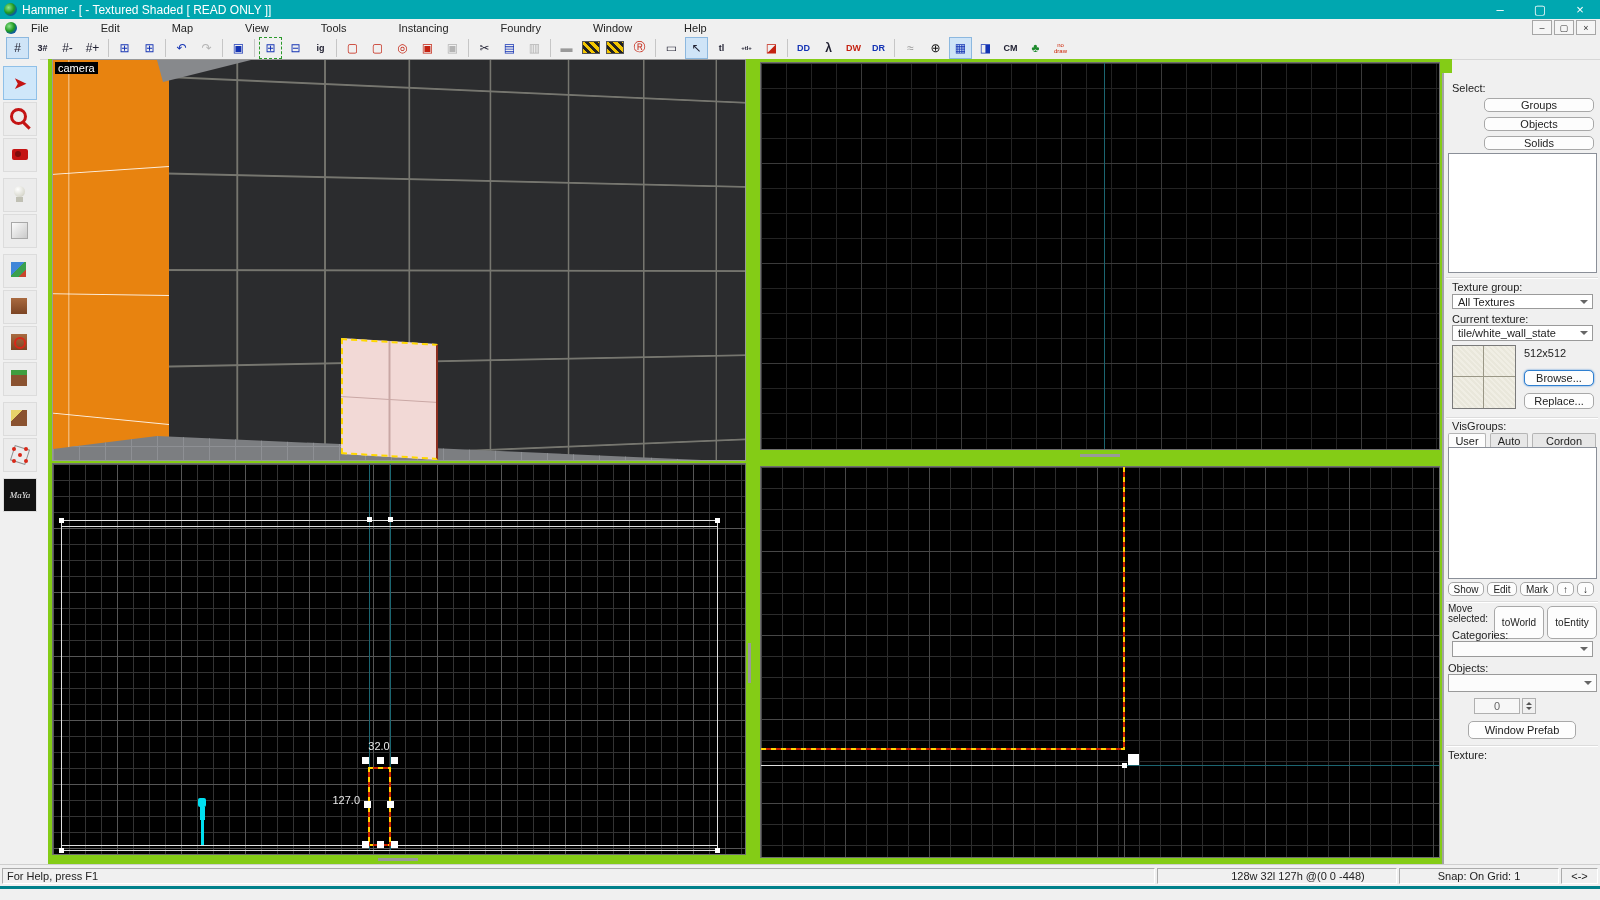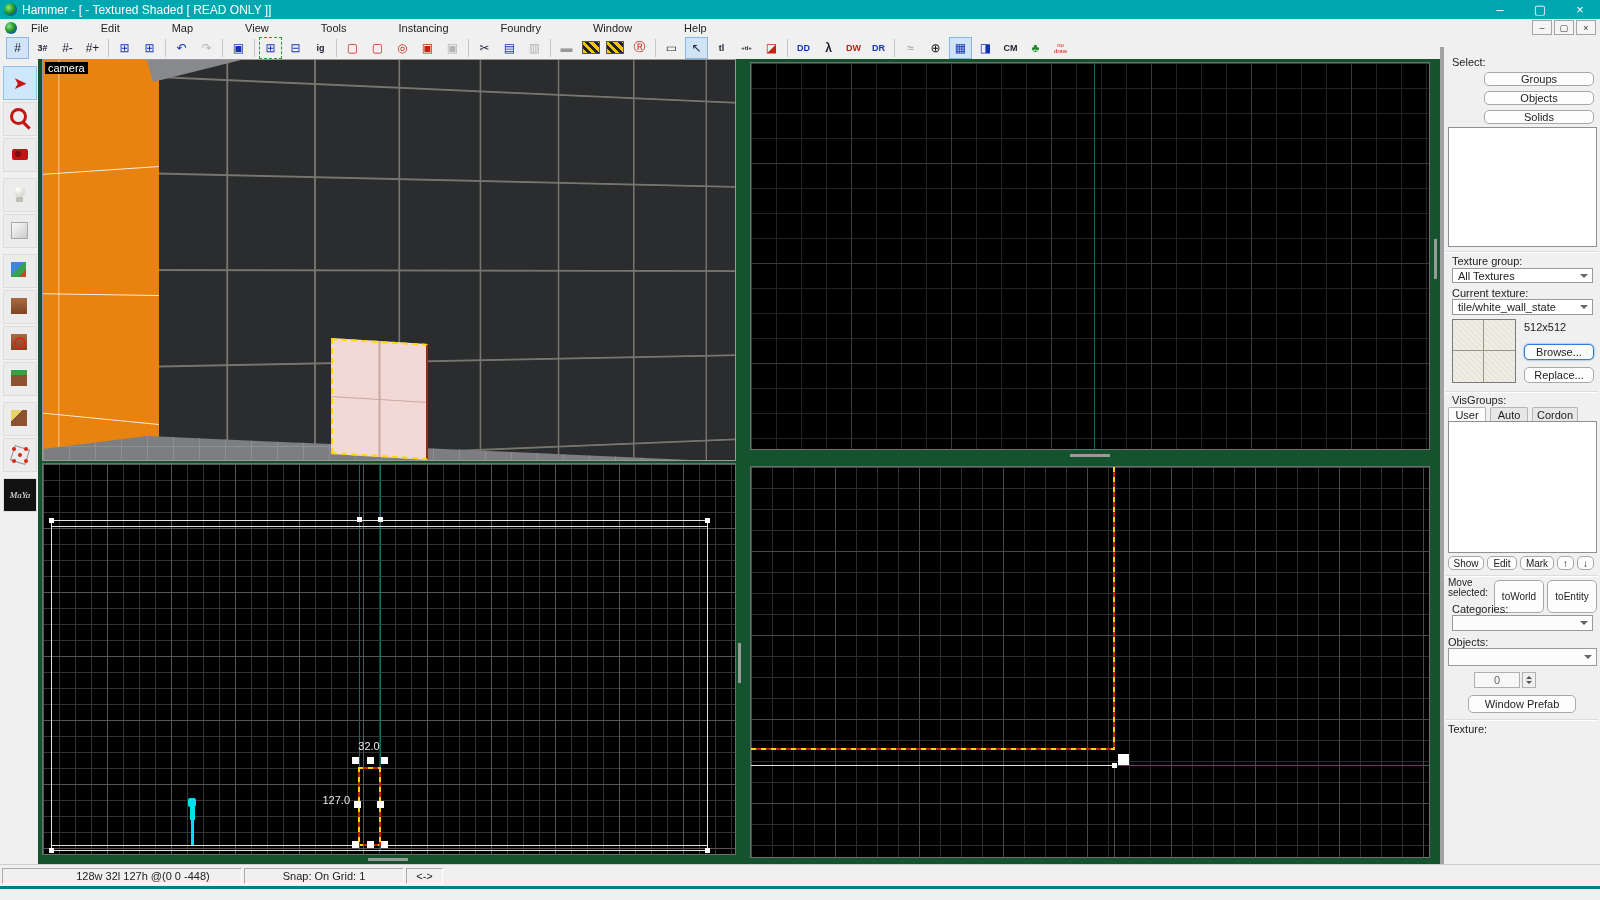--- a/index.html
+++ b/index.html
@@ -69,21 +69,21 @@
                  position:absolute;left:10px;top:10px;}
   .t-overlay::before{background:linear-gradient(180deg,#3f9e3f 0 30%,#8a5230 30%);}
   .t-clip::before{background:linear-gradient(135deg,#e8d36a 0 35%,#8a5230 35%);}
   .t-vertex::before{content:"";width:14px;height:14px;border:1px solid #909090;position:absolute;left:8px;top:8px;
                  transform:rotate(18deg);}
   .t-vertex::after{content:"";width:4px;height:4px;border-radius:50%;background:#d82818;position:absolute;
                  left:8px;top:8px;box-shadow:12px 0 #d82818,0 12px #d82818,12px 12px #d82818,6px 6px #d82818;}
   .t-maya{background:#111;color:#eee;font-size:9px;font-style:italic;font-family:"Liberation Serif",serif;}
 
   
-  .vpzone{position:absolute;left:38px;top:59px;width:1404px;bottom:36px;background:#14532d;}
+  .vpzone{position:absolute;left:48px;top:59px;width:1404px;bottom:36px;background:#84cc16;}
   .vp{position:absolute;background:#000;border:1px solid #6e6e6e;overflow:hidden;box-sizing:border-box;}
   .vp3d{left:4px;top:0;width:694px;height:402px;background:#232426;border-color:#999;}
   .vptr{left:712px;top:3px;width:680px;height:388px;
     background-image:
       repeating-linear-gradient(to right,#3a3a3a 0 1px,transparent 1px 100px),
       repeating-linear-gradient(to bottom,#3a3a3a 0 1px,transparent 1px 100px),
       repeating-linear-gradient(to right,#232323 0 1px,transparent 1px 25px),
       repeating-linear-gradient(to bottom,#232323 0 1px,transparent 1px 25px);}
   .vpbl{left:4px;top:404px;width:694px;height:392px;
     background-image:
@@ -144,22 +144,22 @@
       repeating-linear-gradient(to right,var(--dash-yellow) 0 5px,var(--dash-red) 5px 10px) left top/100% 2px no-repeat,
       repeating-linear-gradient(to right,var(--dash-yellow) 0 5px,var(--dash-red) 5px 10px) left bottom/100% 2px no-repeat;}
   .dim-label{position:absolute;color:#e8e8e8;font-size:11px;}
   .player{position:absolute;left:143px;top:334px;width:14px;height:47px;}
   .player div{position:absolute;background:var(--player-cyan);}
   .p-head{left:2px;top:0;width:8px;height:9px;border-radius:2px;}
   .p-torso{left:4px;top:9px;width:5px;height:13px;}
   .p-legs{left:5px;top:22px;width:3px;height:25px;}
 
   
-  .sidebar{position:absolute;right:0;top:47px;width:156px;bottom:36px;background:#f0f0f0;
-           border-left:4px solid #a3a3a3;}
+  .sidebar{position:absolute;right:0;top:73px;width:156px;bottom:36px;background:#f0f0f0;
+           border-left:2px solid #a3a3a3;}
   .sb-label{position:absolute;white-space:nowrap;}
   .btn{background:#fdfdfd;border:1px solid #a8a8a8;border-radius:5px;display:flex;align-items:center;
        justify-content:center;font-size:11px;box-sizing:border-box;}
   .select-btns{position:absolute;left:40px;top:25px;width:110px;display:flex;flex-direction:column;gap:5px;}
   .select-btns .btn{height:14px;}
   .listbox{position:absolute;background:#fff;border:1px solid #8a8f98;box-sizing:border-box;}
   .hr{position:absolute;left:2px;right:2px;height:1px;background:#dcdcdc;box-shadow:0 1px 0 #fff;}
   .dd{position:absolute;background:#fff;border:1px solid #9a9a9a;box-sizing:border-box;display:flex;
       align-items:center;padding:0 16px 0 5px;white-space:nowrap;overflow:hidden;}
   .dd::after{content:"";position:absolute;right:4px;top:50%;margin-top:-2px;border:4px solid transparent;
@@ -174,21 +174,21 @@
   .browse{position:absolute;left:80px;top:297px;width:70px;height:16px;border-color:#2f7fd0;
       box-shadow:0 0 2px #2f7fd0;}
   .replace{position:absolute;left:80px;top:320px;width:70px;height:16px;}
   .tabs{position:absolute;left:0;top:360px;width:156px;height:14px;}
   .tab{position:absolute;height:14px;display:flex;align-items:center;justify-content:center;
       border:1px solid #b5b5b5;border-bottom:none;background:#e7e7e7;border-radius:2px 2px 0 0;
       box-sizing:border-box;font-size:11px;}
   .tab.selected{background:#fdfdfd;}
   .tabs .tab:nth-child(1){left:4px;width:38px;}
   .tabs .tab:nth-child(2){left:46px;width:38px;}
-  .tabs .tab:nth-child(3){left:88px;width:46px;}
+  .tabs .tab:nth-child(3){left:88px;width:64px;}
   .vg-actions{position:absolute;left:4px;top:509px;width:150px;height:14px;}
   .vg-actions .btn{position:absolute;height:14px;font-size:10px;}
   .vg-actions .btn:nth-child(1){left:0;width:36px;}
   .vg-actions .btn:nth-child(2){left:39px;width:30px;}
   .vg-actions .btn:nth-child(3){left:72px;width:34px;}
   .vg-actions .btn:nth-child(4){left:109px;width:17px;font-weight:bold;}
   .vg-actions .btn:nth-child(5){left:129px;width:17px;font-weight:bold;}
   .move-label{position:absolute;left:4px;top:531px;width:46px;font-size:10px;line-height:10px;}
   .move-btns{position:absolute;left:50px;top:533px;width:106px;height:15px;}
   .move-btns .btn{position:absolute;height:33px;font-size:10px;}
@@ -427,17 +427,18 @@
   <div class="dd empty" style="left:4px;top:601px;width:149px;height:18px;"></div>
   <div class="spinbox">0</div>
   <div class="spinbtns"></div>
   <div class="btn create-prefab">Window Prefab</div>
 
   <div class="hr" style="top:672px;"></div>
   <div class="sb-label" style="left:4px;top:676px;">Texture:</div>
 </div>
 
 <div class="statusbar">
+  <div class="sb-panel sb-help">For Help, press F1</div>
   <div class="sb-panel sb-dim">128w 32l 127h @(0 0 -448)</div>
   <div class="sb-panel sb-snap">Snap: On Grid: 1</div>
   <div class="sb-panel sb-arrows">&lt;-&gt;</div>
 </div>
 <div class="teal-strip"></div>
 
 </body></html>

